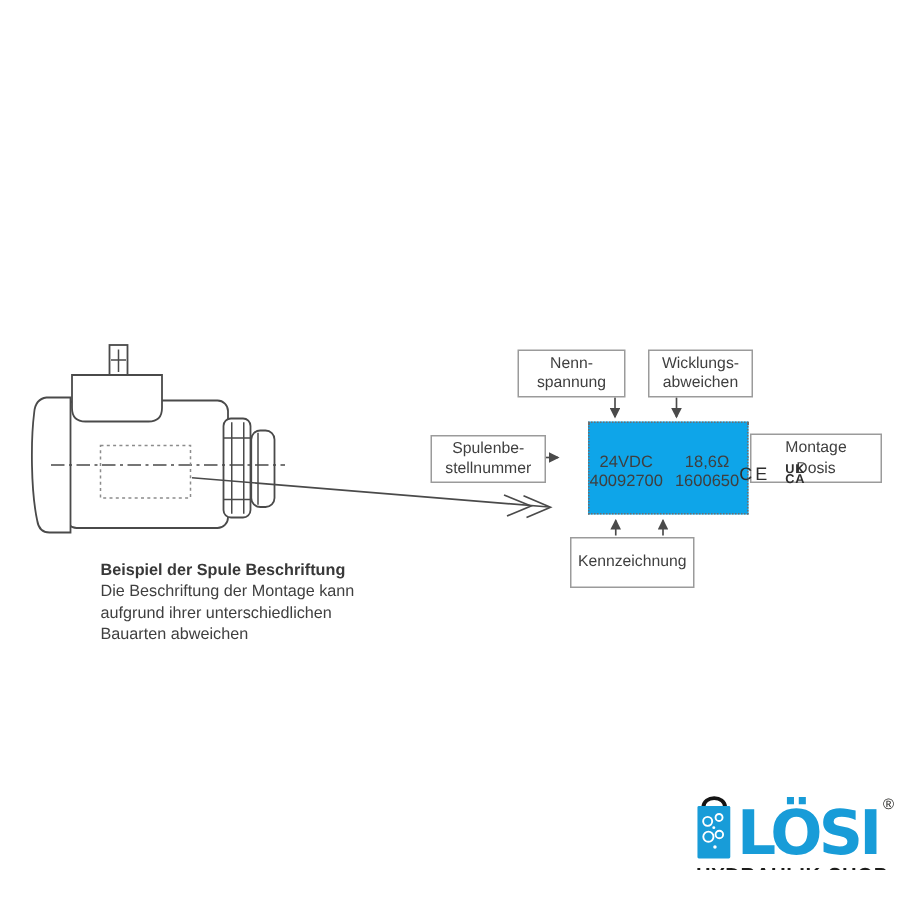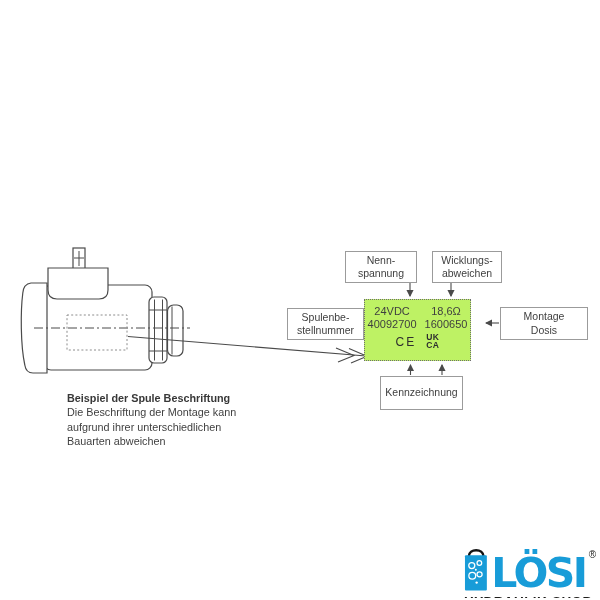--- a/index.html
+++ b/index.html
@@ -1,33 +1,33 @@
 <!DOCTYPE html>
 <html><head>
 <meta charset="utf-8">
 <style>
   html,body{margin:0;padding:0;background:#fff;}
   .canvas{position:relative;width:600px;height:580px;background:#fff;overflow:hidden;
-          font-family:"Liberation Sans","DejaVu Sans",sans-serif;margin-top:18px;}
+          font-family:"Liberation Sans","DejaVu Sans",sans-serif;}
   .draw-layer{position:absolute;left:0;top:0;}
 
   
   .box{position:absolute;border:1px solid #9b9b9b;background:#fff;
        display:flex;align-items:center;justify-content:center;text-align:center;
        font-size:10.5px;line-height:1.28;color:#3f3f3f;white-space:pre-line;}
   .box-nenn{left:345px;top:233px;width:70px;height:30px;}
   .box-wick{left:432px;top:233px;width:68px;height:30px;}
   .box-spule{left:287px;top:290px;width:75px;height:30px;}
   .box-montage{left:500px;top:289px;width:86px;height:31px;}
   .box-kennz{left:380px;top:358px;width:81px;height:32px;}
 
   
-  .plate{position:absolute;left:364px;top:281px;width:107px;height:62px;
-         border:1px dotted #6e6e6e;background:#bef264;box-sizing:border-box;
-         display:flex;flex-direction:column;align-items:center;padding-top:5px;}
+  .plate{position:absolute;left:392px;top:281px;width:107px;height:62px;
+         border:1px dotted #6e6e6e;background:#0ea5e9;box-sizing:border-box;
+         display:flex;align-items:center;padding-top:5px;}
   .plate-values{display:grid;grid-template-columns:auto auto;column-gap:8px;
                 justify-items:center;font-size:11px;line-height:13px;color:#3f3f3f;}
   .plate-marks{display:flex;gap:10px;align-items:center;margin-top:3px;}
   .ce{font-size:12px;letter-spacing:2px;color:#2e2e2e;}
   .ukca{display:flex;flex-direction:column;font-size:8.5px;font-weight:bold;
         line-height:7.5px;letter-spacing:.5px;color:#2e2e2e;text-align:right;}
 
   
   .caption{position:absolute;left:67px;top:373px;width:190px;font-size:10.8px;
            color:#3f3f3f;line-height:1.32;}

